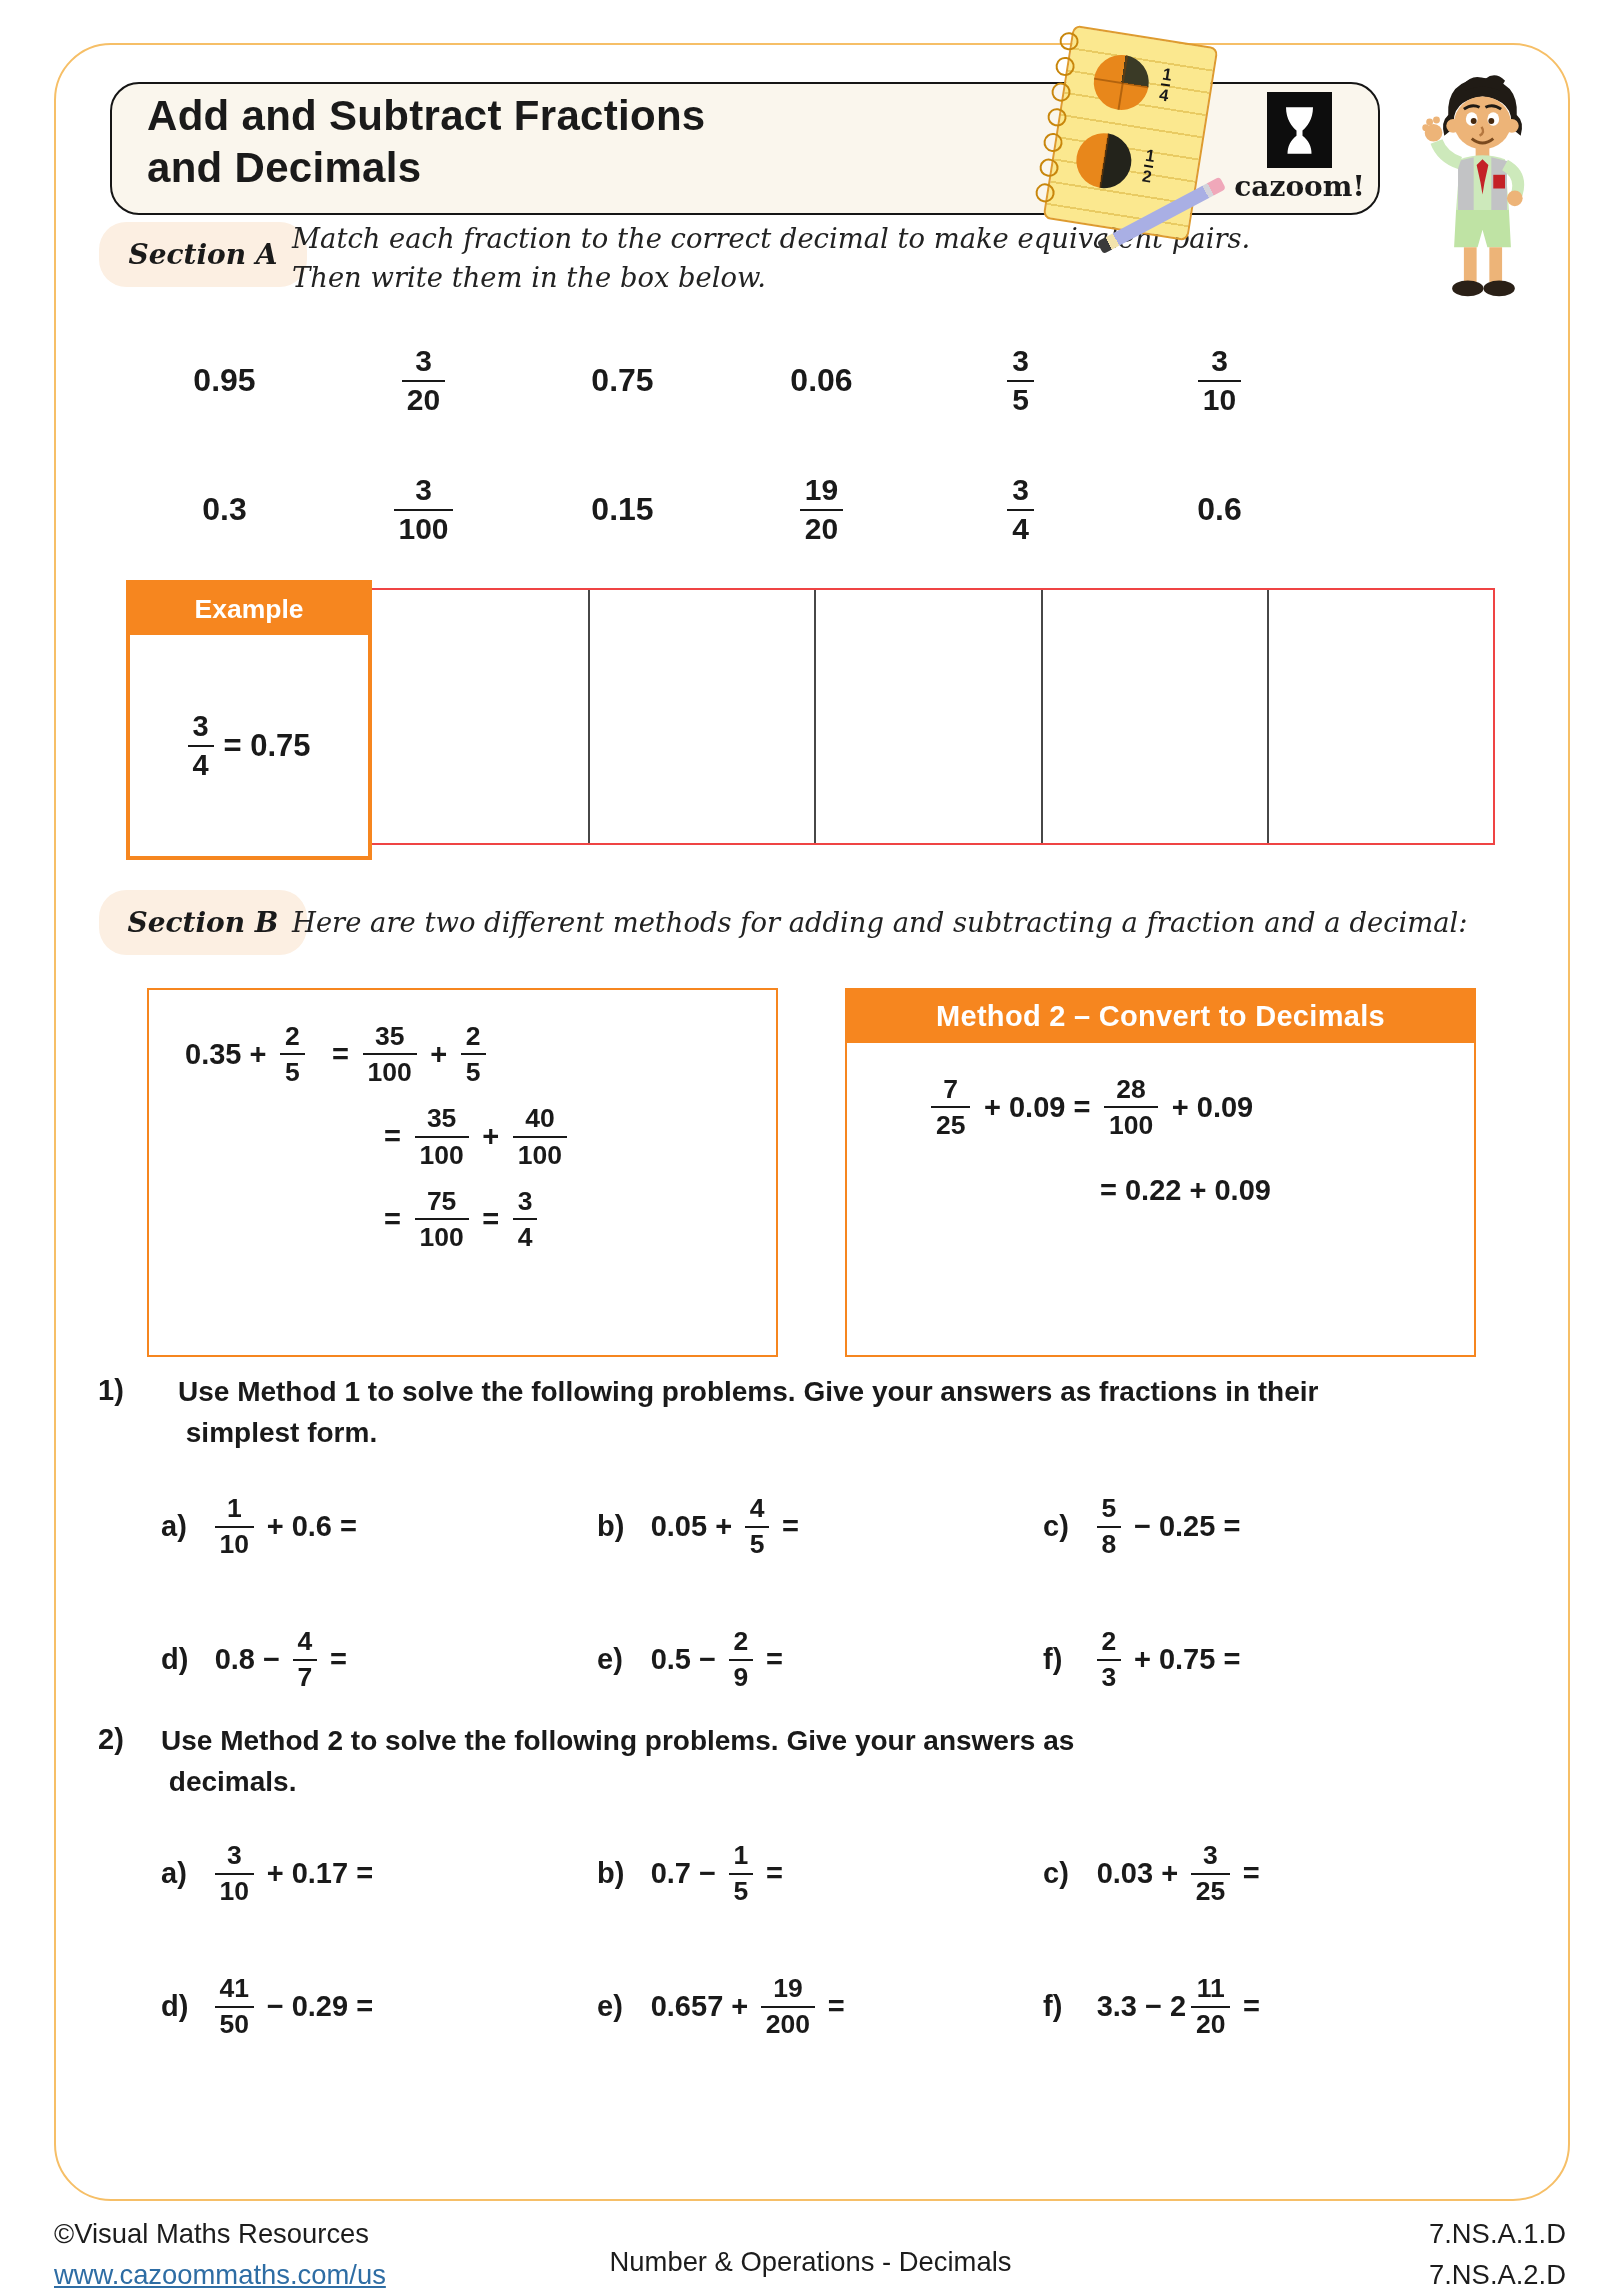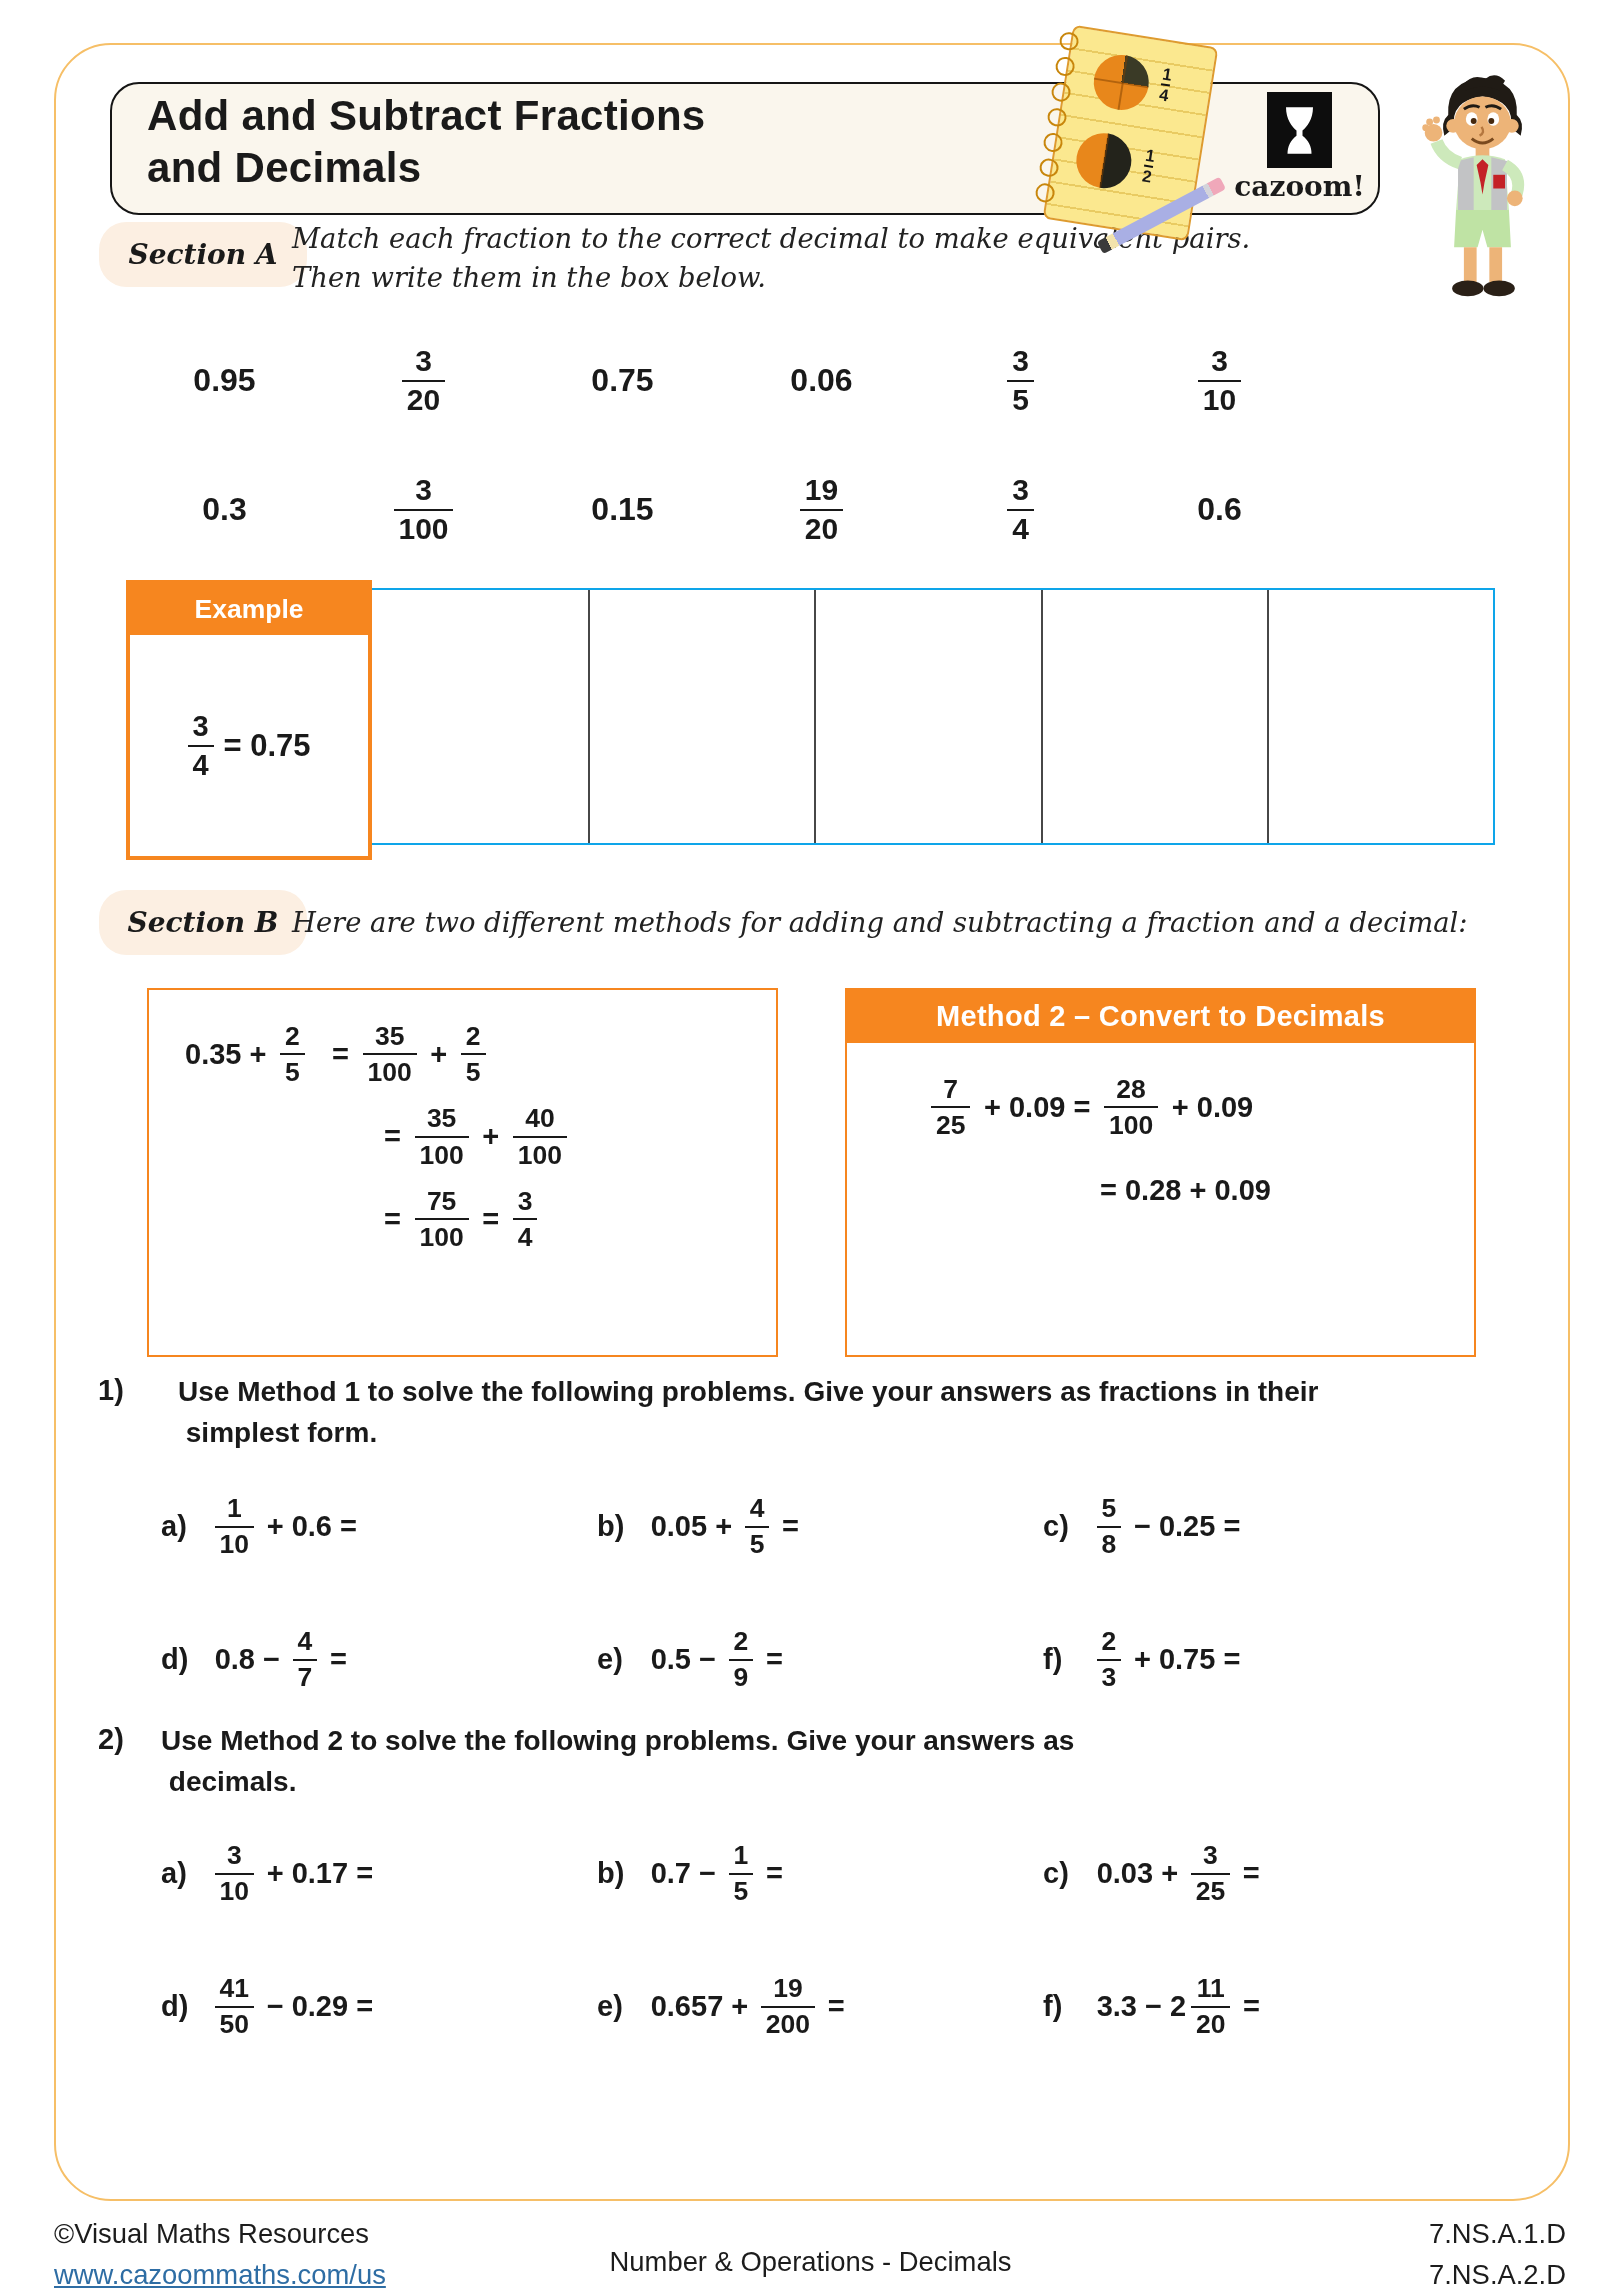--- a/index.html
+++ b/index.html
@@ -51,21 +51,21 @@
   .fr-lg{font-size:30px;}
   .fr-md{font-size:26.5px;}
   .dec{font-size:32px;font-weight:bold;text-align:right;}
   .mtx{font-size:29px;font-weight:bold;}
 
   
   .match-grid{left:125px;top:316px;width:1194px;display:grid;grid-template-columns:repeat(6,1fr);grid-auto-rows:129px;}
   .match-cell{display:flex;align-items:center;justify-content:center;}
 
   
-  .agrid{left:127px;top:588px;width:1364px;height:253px;border:2px solid #0ea5e9;display:flex;}
+  .agrid{left:127px;top:588px;width:1364px;height:253px;border:2px solid #ef4444;display:flex;}
   .agrid .spacer{width:235px;}
   .acell{flex:1;border-left:2px solid #474747;}
   .acell.first{border-left:none;}
   .example{position:absolute;left:-2.9px;top:-9.8px;width:238px;height:272px;background:#fff;border:4.9px solid #F6861F;
            display:flex;flex-direction:column;}
   .ex-head{height:51px;background:#F6861F;color:#fff;font-weight:bold;font-size:26.5px;display:flex;align-items:center;justify-content:center;}
   .ex-body{flex:1;display:flex;align-items:center;justify-content:center;gap:9.8px;}
 
   
   .mbox{top:988px;width:627px;height:365px;background:#fff;border:2.9px solid #F6861F;}
@@ -308,21 +308,21 @@
             <span class="den">25</span>
           </span>
         <span class="mtx">+ 0.09 =</span>
         <span class="frac fr-md">
             <span class="num">28</span>
             <span class="den">100</span>
           </span>
         <span class="mtx">+  0.09</span>
       </div>
       <div class="mline" style="padding-left:253px;margin-top:35px;">
-        <span class="mtx">=  0.28 + 0.09</span>
+        <span class="mtx">=  0.22 + 0.09</span>
       </div>
     </div>
   </div>
 
   <div class="abs qno" style="left:98px;top:1374px;">1)</div>
   <div class="abs qtext" style="left:178px;top:1372px;width:1264px;">
     <div>Use Method 1 to solve the following problems. Give your answers as fractions in their</div>
     <div style="padding-left:7.8px;">simplest form.</div>
   </div>
 

